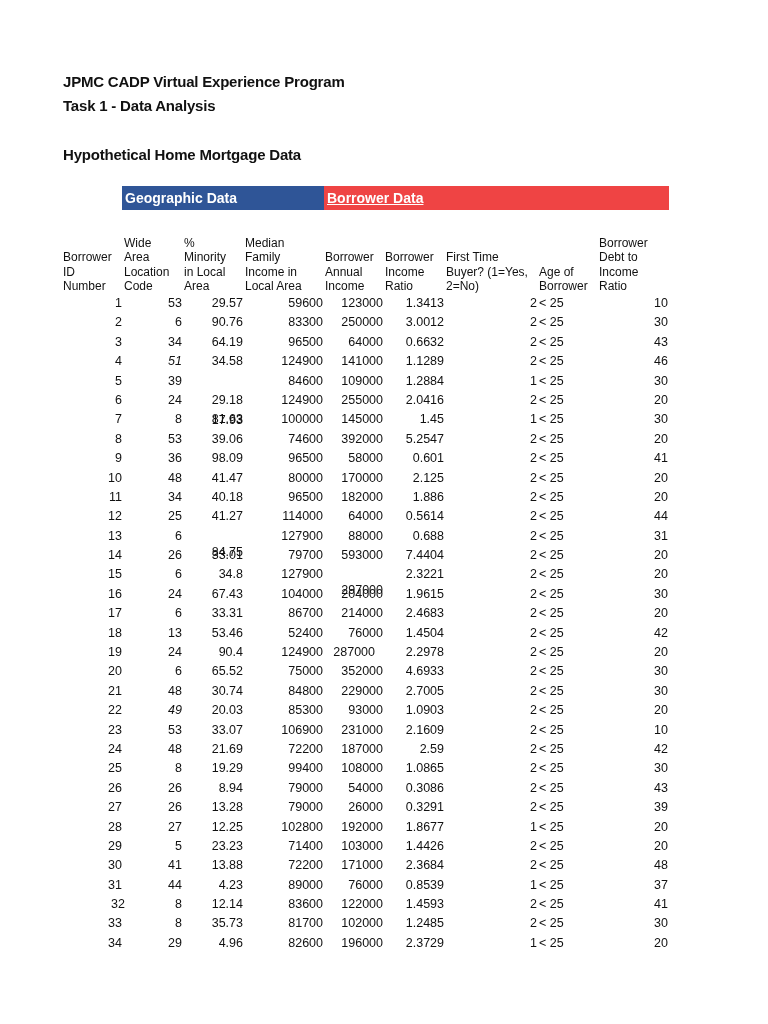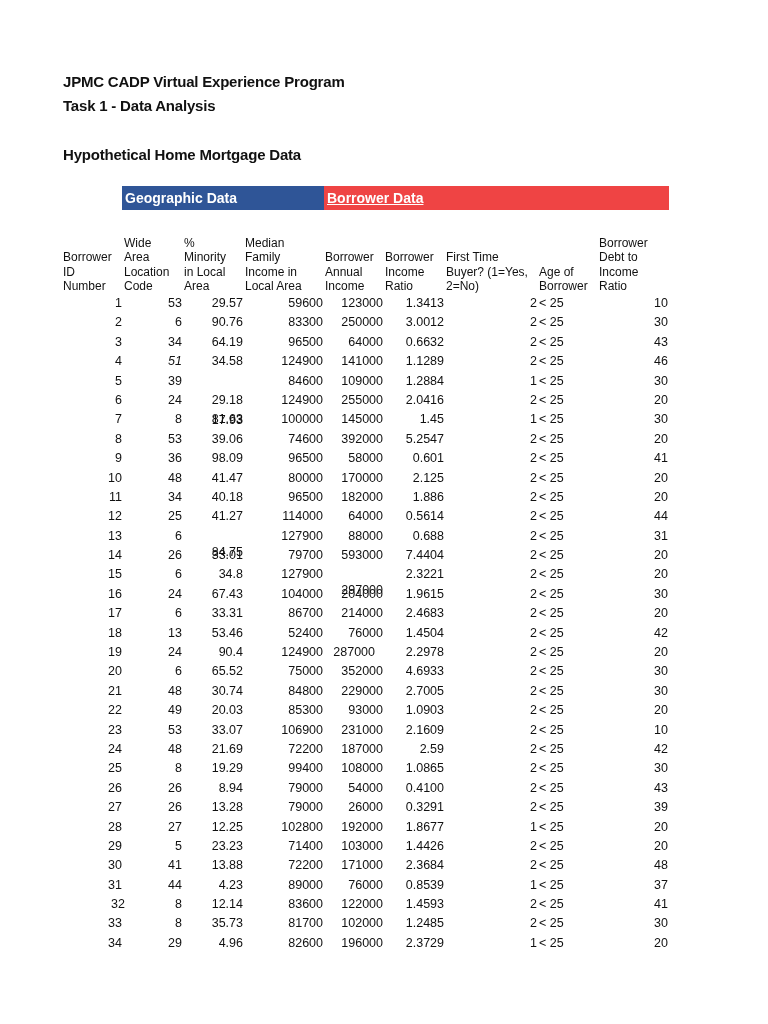--- a/index.html
+++ b/index.html
@@ -299,21 +299,21 @@
       <div class="cell r" style="left: 184px; width: 59px;">30.74</div>
       <div class="cell r" style="left: 245px; width: 78px;">84800</div>
       <div class="cell r" style="left: 325px; width: 58px;">229000</div>
       <div class="cell r" style="left: 385px; width: 59px;">2.7005</div>
       <div class="cell r" style="left: 446px; width: 91px;">2</div>
       <div class="cell l" style="left: 539px; width: 58px;">&lt; 25</div>
       <div class="cell r" style="left: 599px; width: 69px;">30</div>
     </div>
     <div class="row" style="top: 701.19px;">
       <div class="cell r" style="left: 63px; width: 59px;">22</div>
-      <div class="cell r" style="left: 124px; width: 58px;">49</div>
+      <div class="cell r" style="left: 124px; width: 58px; font-style: italic;">49</div>
       <div class="cell r" style="left: 184px; width: 59px;">20.03</div>
       <div class="cell r" style="left: 245px; width: 78px;">85300</div>
       <div class="cell r" style="left: 325px; width: 58px;">93000</div>
       <div class="cell r" style="left: 385px; width: 59px;">1.0903</div>
       <div class="cell r" style="left: 446px; width: 91px;">2</div>
       <div class="cell l" style="left: 539px; width: 58px;">&lt; 25</div>
       <div class="cell r" style="left: 599px; width: 69px;">20</div>
     </div>
     <div class="row" style="top: 720.58px;">
       <div class="cell r" style="left: 63px; width: 59px;">23</div>
@@ -347,21 +347,21 @@
       <div class="cell r" style="left: 446px; width: 91px;">2</div>
       <div class="cell l" style="left: 539px; width: 58px;">&lt; 25</div>
       <div class="cell r" style="left: 599px; width: 69px;">30</div>
     </div>
     <div class="row" style="top: 778.75px;">
       <div class="cell r" style="left: 63px; width: 59px;">26</div>
       <div class="cell r" style="left: 124px; width: 58px;">26</div>
       <div class="cell r" style="left: 184px; width: 59px;">8.94</div>
       <div class="cell r" style="left: 245px; width: 78px;">79000</div>
       <div class="cell r" style="left: 325px; width: 58px;">54000</div>
-      <div class="cell r" style="left: 385px; width: 59px;">0.4100</div>
+      <div class="cell r" style="left: 385px; width: 59px;">0.3086</div>
       <div class="cell r" style="left: 446px; width: 91px;">2</div>
       <div class="cell l" style="left: 539px; width: 58px;">&lt; 25</div>
       <div class="cell r" style="left: 599px; width: 69px;">43</div>
     </div>
     <div class="row" style="top: 798.14px;">
       <div class="cell r" style="left: 63px; width: 59px;">27</div>
       <div class="cell r" style="left: 124px; width: 58px;">26</div>
       <div class="cell r" style="left: 184px; width: 59px;">13.28</div>
       <div class="cell r" style="left: 245px; width: 78px;">79000</div>
       <div class="cell r" style="left: 325px; width: 58px;">26000</div>

